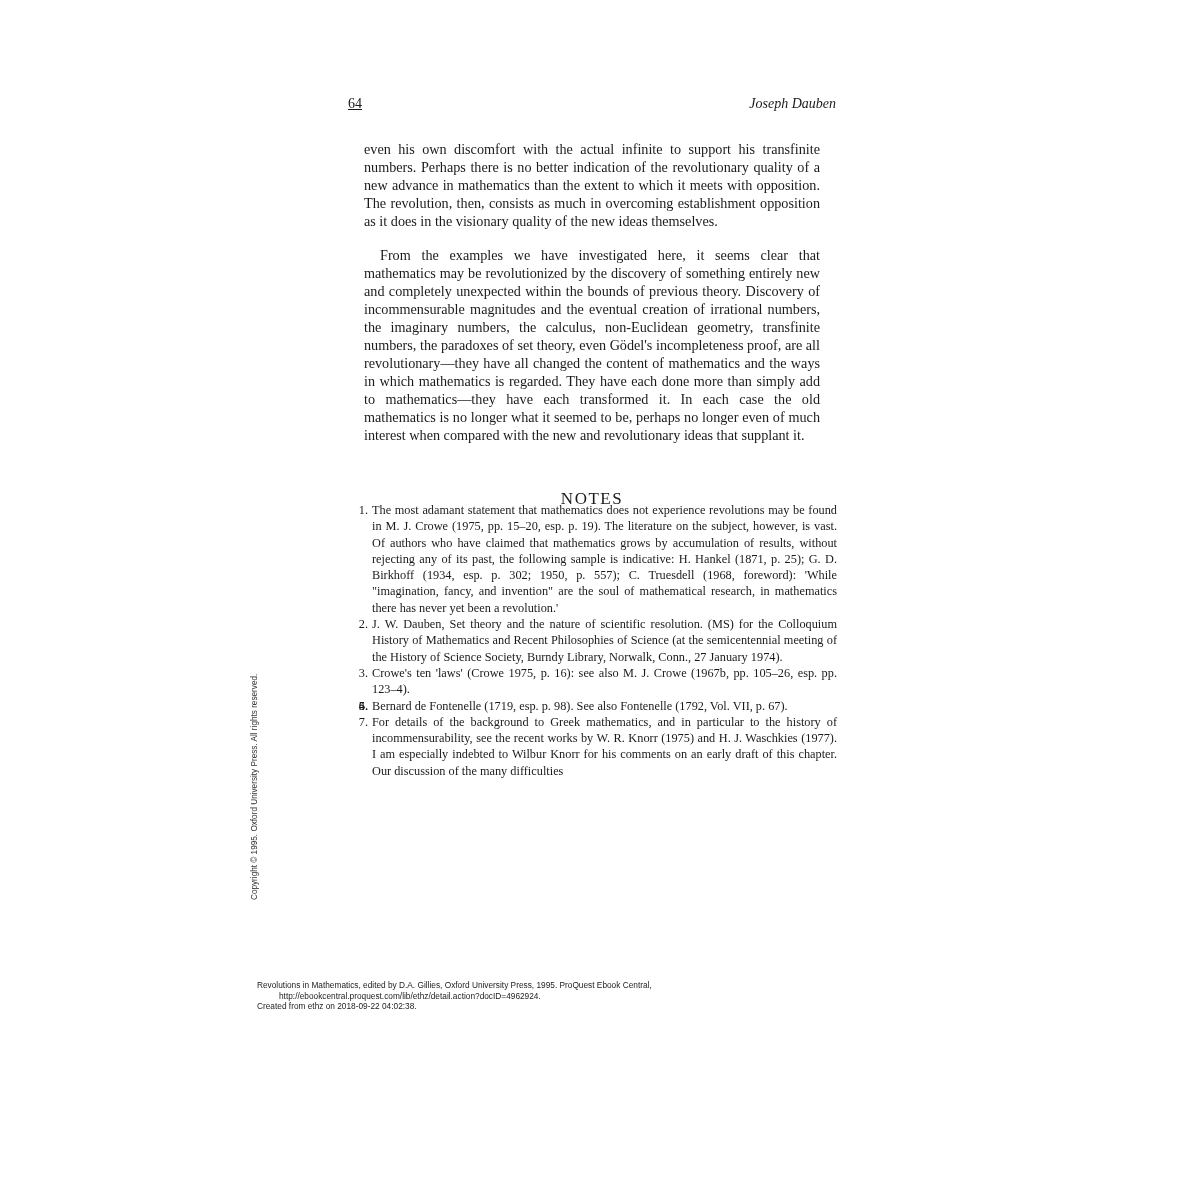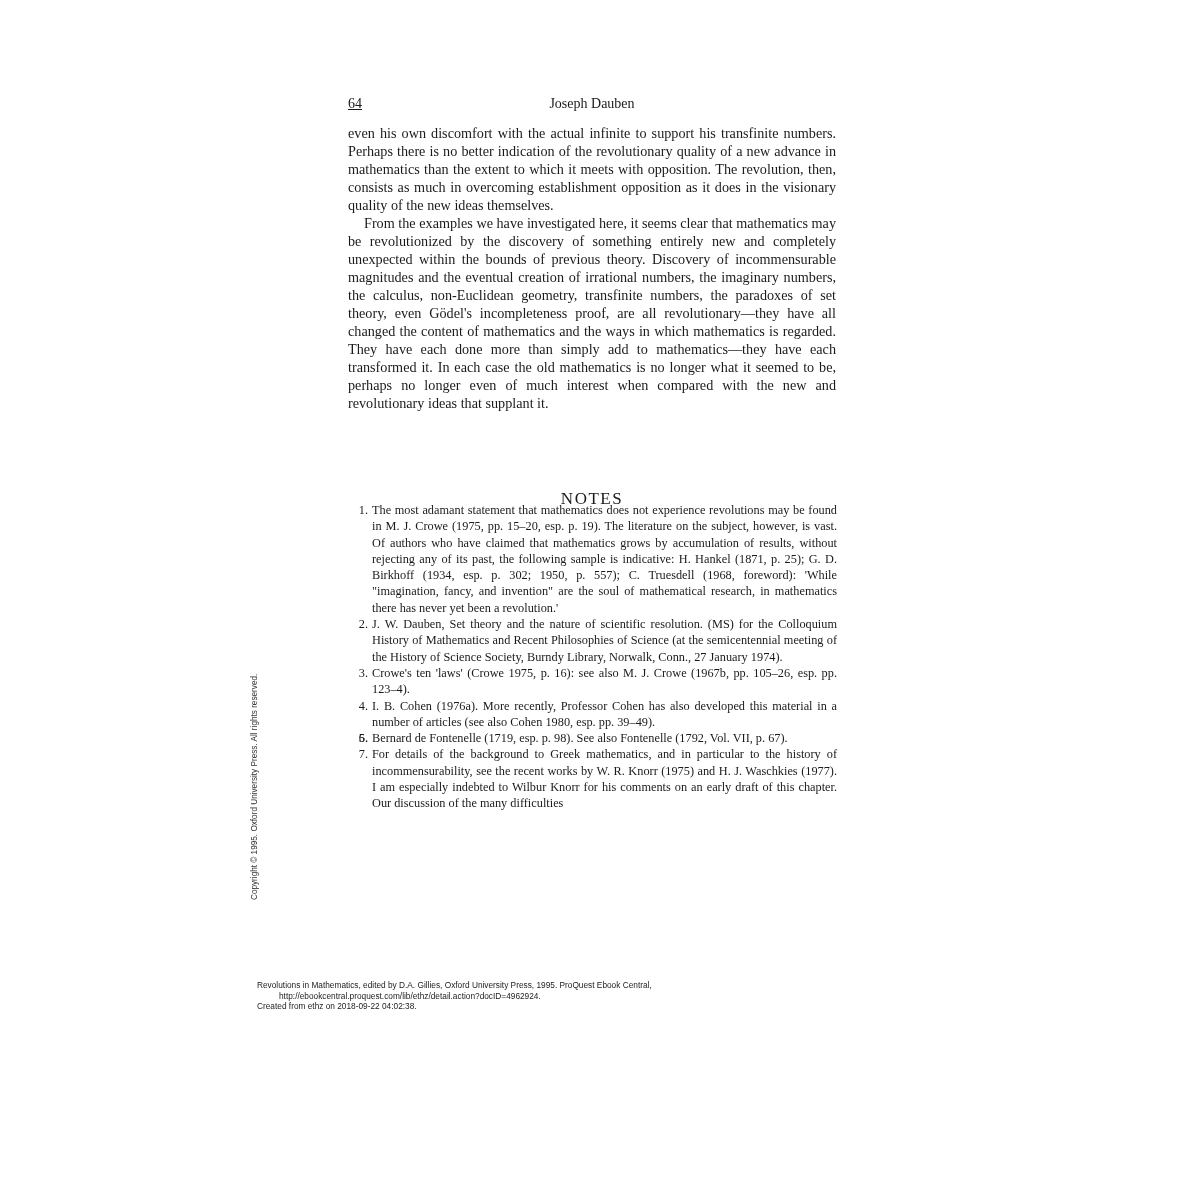--- a/index.html
+++ b/index.html
@@ -6,27 +6,27 @@
   body {
     width: 1200px; height: 1200px; background: #ffffff;
     position: relative; overflow: hidden; color: #1a1a1a;
     font-family: "Liberation Serif", "DejaVu Serif", serif;
   }
   .page-number {
     position: absolute; left: 348px; top: 96px; font-size: 14px; text-decoration: underline;
   }
   .running-head {
     position: absolute; left: 348px; width: 488px; top: 96px;
-    text-align: center; font-size: 14px;
+    text-align: right; font-style: italic; font-size: 14px;
   }
   .body-text {
     position: absolute; left: 348px; top: 124px; width: 488px;
     font-size: 14.2px; line-height: 18px; text-align: justify;
   }
-  .body-text p { margin: 0; }
+  .body-text p { margin: 16px; }
   .body-text p.indent { text-indent: 16px; }
   .notes-heading {
     position: absolute; left: 348px; width: 488px; top: 464px;
     text-align: center; font-size: 17px; letter-spacing: 1.5px; margin-top: 25px;
   }
   .notes-list {
     position: absolute; left: 352px; top: 502px; width: 485px;
     margin: 0; padding: 0; list-style: none;
     font-size: 12.3px; line-height: 16.3px;
   }
@@ -71,21 +71,20 @@
   <li class="note">
     <span class="note-num">2.</span>
     <span>J. W. Dauben, Set theory and the nature of scientific resolution. (MS) for the Colloquium History of Mathematics and Recent Philosophies of Science (at the semicentennial meeting of the History of Science Society, Burndy Library, Norwalk, Conn., 27 January 1974).</span>
   </li>
   <li class="note">
     <span class="note-num">3.</span>
     <span>Crowe's ten 'laws' (Crowe 1975, p. 16): see also M. J. Crowe (1967b, pp. 105–26, esp. pp. 123–4).</span>
   </li>
   <li class="note">
     <span class="note-num">4.</span>
-    <span>I. B. Cohen (1976a). More recently, Professor Cohen has also developed this material in a number of articles (see also Cohen 1980, esp. pp. 39–49).</span>
   </li>
   <li class="note">
     <span class="note-num">5.</span>
   </li>
   <li class="note">
     <span class="note-num">6.</span>
     <span>Bernard de Fontenelle (1719, esp. p. 98). See also Fontenelle (1792, Vol. VII, p. 67).</span>
   </li>
   <li class="note">
     <span class="note-num">7.</span>

